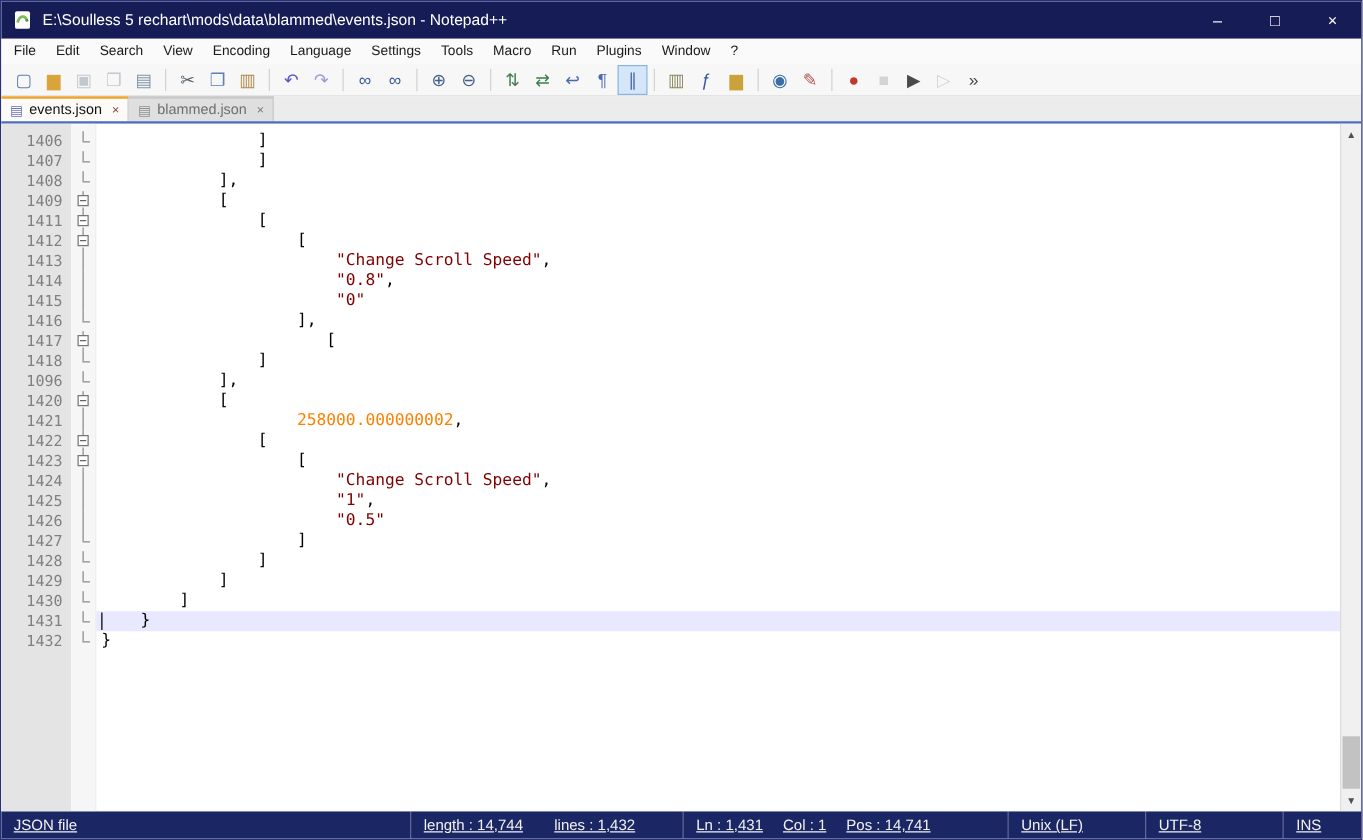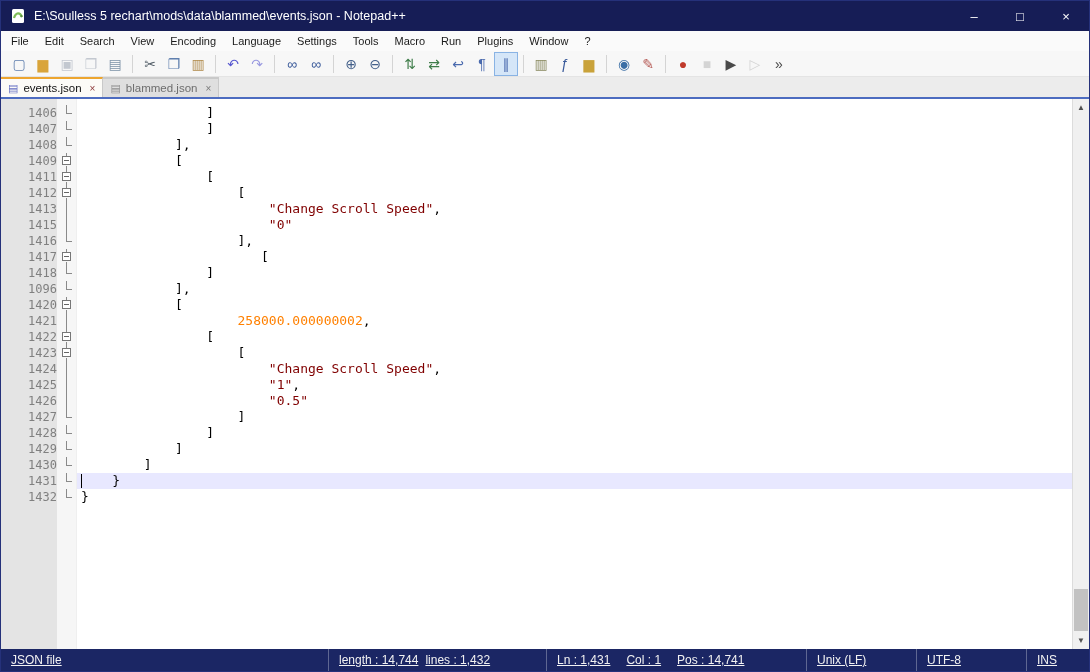--- a/index.html
+++ b/index.html
@@ -33,21 +33,21 @@
   .tab-close{font-size:10px;color:#7a7a7a;padding-left:3px;}
   .tab.active .tab-close{color:#8d3a3a;}
   .accent-line{height:2px;background:#4d6cc0;flex:none;}
 
   
   .editor{flex:1;position:relative;background:#fff;overflow:hidden;}
   .bg-num{position:absolute;left:0;top:0;bottom:0;width:56px;background:#e4e4e4;}
   .bg-fold{position:absolute;left:56px;top:0;bottom:0;width:20px;background:#f6f6f6;border-right:1px solid #efefef;}
   .lines{position:absolute;left:0;top:0;right:17px;padding-top:6px;}
   .line-row{height:16px;display:flex;}
-  .ln{flex:none;width:56px;text-align:right;font:12px "DejaVu Sans Mono",monospace;line-height:16px;color:#808080;}
+  .ln{flex:none;width:56px;padding-right:7px;text-align:right;font:12px "DejaVu Sans Mono",monospace;line-height:16px;color:#808080;}
   .fold{flex:none;width:20px;position:relative;}
   .stem{position:absolute;left:9px;width:1px;background:#8a8a8a;}
   .s-full{top:0;bottom:0;}
   .s-h{top:0;height:8px;}
   .s-t{top:0;height:3px;}
   .s-b{bottom:0;height:3px;}
   .foot{position:absolute;left:9px;top:8px;width:6px;height:1px;background:#8a8a8a;}
   .fbox{position:absolute;left:5px;top:3px;width:9px;height:9px;background:#fff;border:1px solid #777;}
   .fbox::after{content:"";position:absolute;left:1px;top:3px;width:5px;height:1px;background:#666;}
   .code{flex:1;position:relative;padding-left:4px;font:13px "DejaVu Sans Mono",monospace;line-height:16px;white-space:pre;color:#000;}
@@ -61,21 +61,21 @@
   .scrollbar{position:absolute;right:0;top:0;bottom:0;width:17px;background:#f0f0f0;border-left:1px solid #dcdcdc;}
   .sb-arrow{position:absolute;left:0;right:0;height:17px;display:flex;align-items:center;justify-content:center;font-size:8px;color:#505050;}
   .sb-up{top:0;}
   .sb-down{bottom:0;}
   .sb-thumb{position:absolute;left:1px;right:1px;height:42px;bottom:18px;background:#c2c2c2;}
 
   
   .statusbar{height:22px;background:#1b2664;color:#f2f2f2;display:flex;align-items:center;font-size:12px;flex:none;}
   .sb-sec{height:100%;display:flex;align-items:center;padding-left:10px;border-right:1px solid rgba(255,255,255,.3);white-space:nowrap;overflow:hidden;text-decoration:underline;}
   .sb-sec.w1{width:328px;}
-  .sb-sec.w2{width:218px;gap:7px;}
+  .sb-sec.w2{width:218px;gap:25px;}
   .sb-sec.w3{width:260px;gap:16px;}
   .sb-sec.w4{width:110px;}
   .sb-sec.w5{width:110px;}
   .sb-sec.w6{flex:1;border-right:none;}
 </style>
 </head>
 <body>
 
 <div class="window">
 
@@ -221,20 +221,27 @@
           <div class="code"><span class="tk">                    </span><span class="tk t-sym">[</span></div>
         </div>
         <div class="line-row">
           <div class="ln">1413</div>
           <div class="fold">
             <i class="stem s-full"></i>
           </div>
           <div class="code"><span class="tk">                        </span><span class="tk t-str">"Change Scroll Speed"</span><span class="tk t-sym">,</span></div>
         </div>
         <div class="line-row">
+          <div class="ln">1414</div>
+          <div class="fold">
+            <i class="stem s-full"></i>
+          </div>
+          <div class="code"><span class="tk">                        </span><span class="tk t-str">"0.8"</span><span class="tk t-sym">,</span></div>
+        </div>
+        <div class="line-row">
           <div class="ln">1415</div>
           <div class="fold">
             <i class="stem s-full"></i>
           </div>
           <div class="code"><span class="tk">                        </span><span class="tk t-str">"0"</span></div>
         </div>
         <div class="line-row">
           <div class="ln">1416</div>
           <div class="fold">
             <i class="stem s-h"></i>

